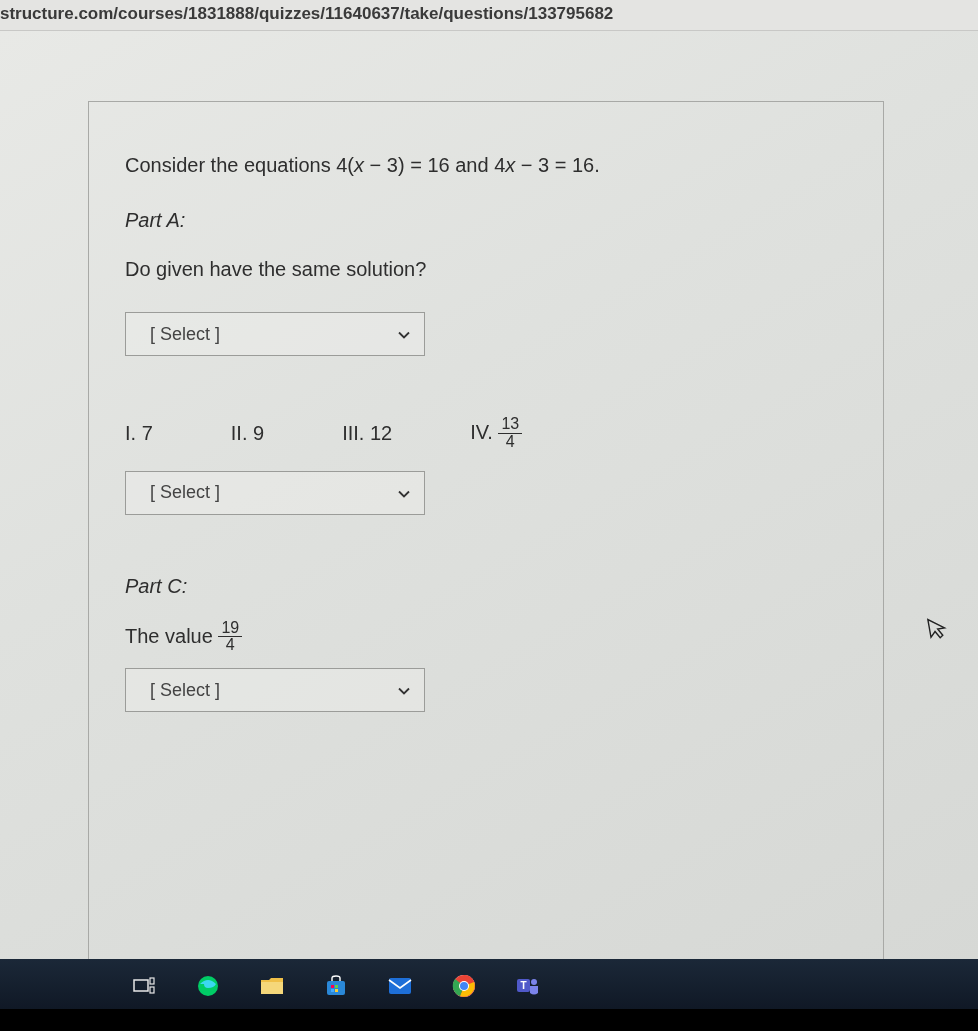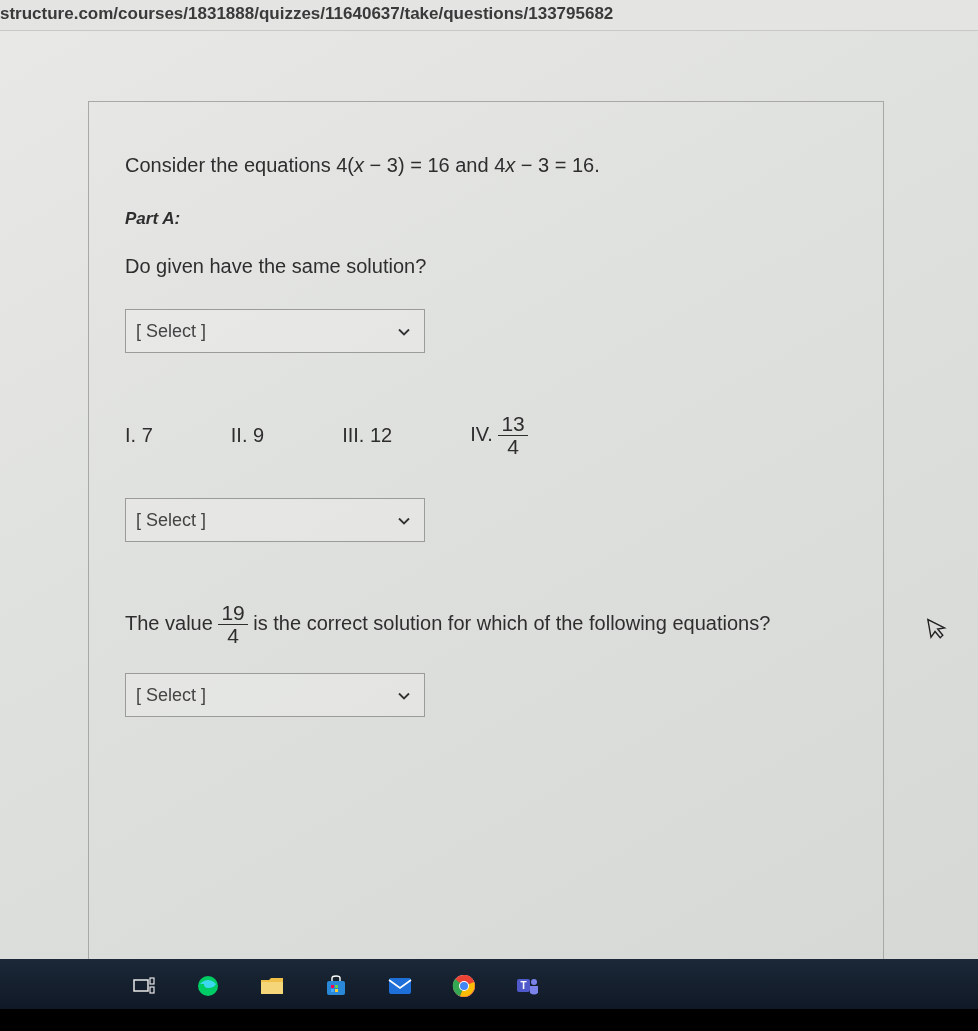--- a/index.html
+++ b/index.html
@@ -29,56 +29,56 @@
     background: transparent;
     border-top: 1.5px solid #a8a9a6;
     border-left: 1.5px solid #a8a9a6;
     border-right: 1.5px solid #a8a9a6;
     width: 796px;
     height: 870px;
     padding: 52px 36px 0 36px;
     color: #2a2a2a;
   }
   .intro { font-size: 20px; color: #2e2e2e; margin-bottom: 32px; }
-  .part-label { font-style: italic; font-weight: bold; font-size: 17px; color: #2e2e2e; margin-bottom: 22px; }
+  .part-label { font-style: italic; font-weight: normal; font-size: 20px; color: #2e2e2e; margin-bottom: 22px; }
   .question-text { font-size: 20px; color: #2e2e2e; margin-bottom: 28px; line-height: 1.5; }
   .select-wrap {
     border: 1.5px solid #9b9c99;
     background: rgba(240,240,238,0.4);
     width: 300px;
     height: 44px;
     display: flex;
     align-items: center;
-    padding: 0 10px;
+    padding: 0 24px;
     font-size: 18px;
     color: #444;
     margin-bottom: 60px;
     position: relative;
     cursor: pointer;
   }
   .select-wrap .chev {
     position: absolute;
     right: 14px;
     top: 50%;
     transform: translateY(-50%);
   }
   .options-row {
     display: flex;
     gap: 78px;
     font-size: 20px;
     color: #2e2e2e;
-    margin-bottom: 40px;
+    margin-bottom: 20px;
     align-items: center;
   }
   .frac {
     display: inline-flex;
     flex-direction: column;
     align-items: center;
     vertical-align: middle;
-    font-size: 21px;
+    font-size: 16px;
     line-height: 1.05;
   }
   .frac .num { border-bottom: 1.5px solid #2e2e2e; padding: 0 3px; }
   .frac .den { padding: 0 3px; }
   .cursor-arrow {
     position: absolute;
     right: 30px;
     top: 585px;
     font-size: 22px;
     color: #1a1a1a;
@@ -154,27 +154,27 @@
     </div>
     <div class="select-wrap">
       <span>[ Select ]</span>
       <span class="chev">
         <svg width="12" height="8" viewBox="0 0 12 8">
             <path d="M1 1 L6 6 L11 1" stroke="#333" stroke-width="1.8" fill="none"></path>
           </svg>
       </span>
     </div>
 
-    <p class="question-text" style="margin-bottom:26px;">
+    <p class="part-label">Part C:</p>
+    <p class="question-text" style="margin-bottom:14px;">
       <span>The value </span>
       <span class="frac">
         <span class="num">19</span>
         <span class="den">4</span>
       </span>
-      <span> is the correct solution for which of the following equations?</span>
     </p>
     <div class="select-wrap" style="margin-bottom:20px;">
       <span>[ Select ]</span>
       <span class="chev">
         <svg width="12" height="8" viewBox="0 0 12 8">
             <path d="M1 1 L6 6 L11 1" stroke="#333" stroke-width="1.8" fill="none"></path>
           </svg>
       </span>
     </div>
 

